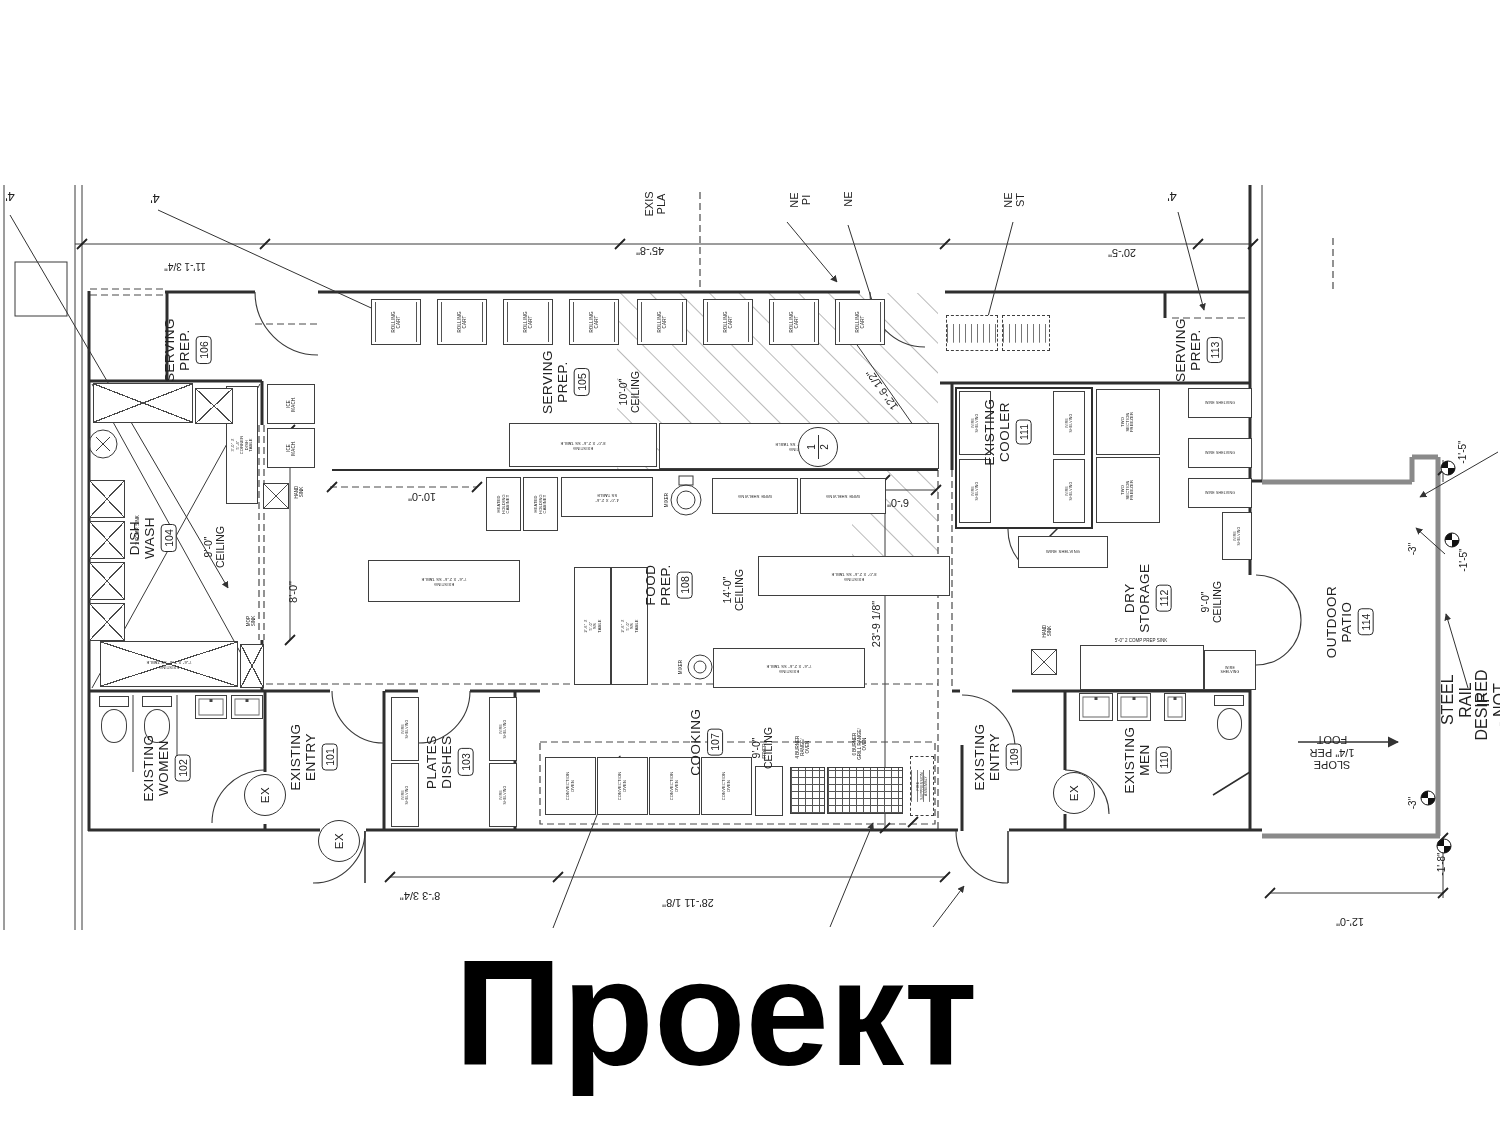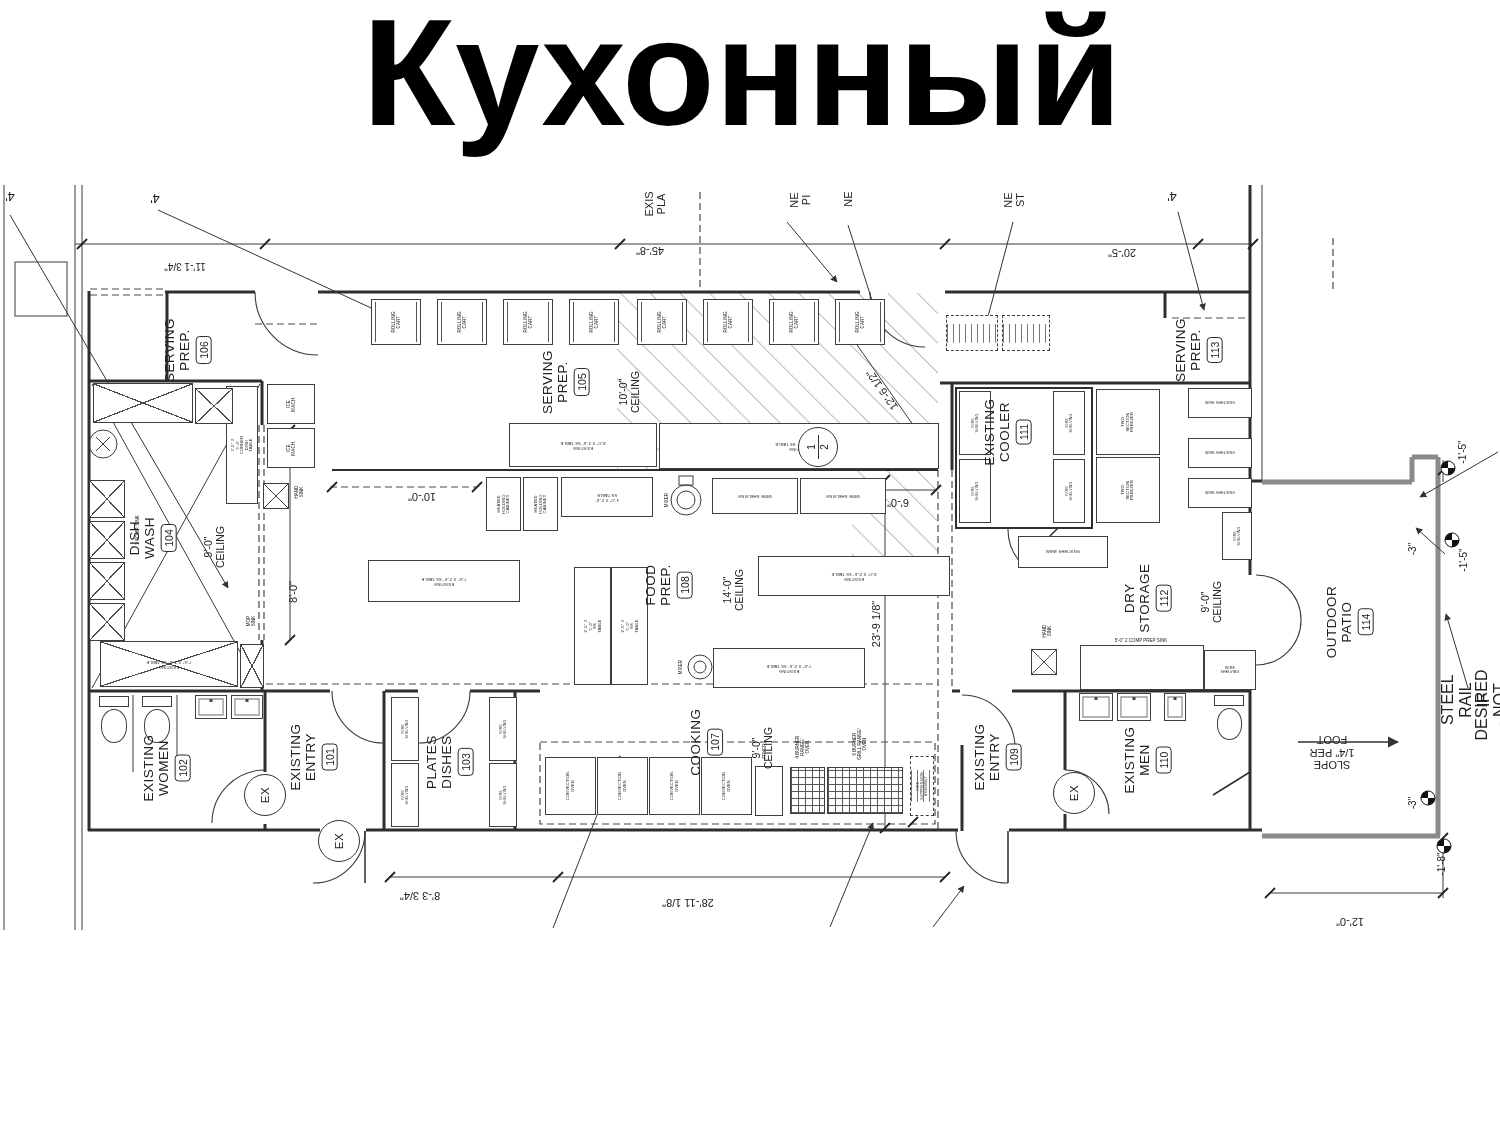--- a/index.html
+++ b/index.html
@@ -153,21 +153,21 @@
           <circle r="7" fill="#fff" stroke="#111"></circle>
           <path d="M0 0 L7 0 A7 7 0 0 1 0 7 Z M0 0 L-7 0 A7 7 0 0 1 0 -7 Z" fill="#111"></path>
         </g>
       <g transform="translate(1444,846)">
           <circle r="7" fill="#fff" stroke="#111"></circle>
           <path d="M0 0 L7 0 A7 7 0 0 1 0 7 Z M0 0 L-7 0 A7 7 0 0 1 0 -7 Z" fill="#111"></path>
         </g>
     </g>
   </svg>
 
-  <div id="title-top" class="title">Кухонный</div>
+  <div id="title-bottom" class="title">Проект</div>
 <div class="eq v-cart" style="left: 371px; top: 299px; width: 50px; height: 46px;">
       <span class="eq-t" style="font-size: 4.5px; transform: translate(-50%, -50%) rotate(-90deg);">ROLLING
 CART</span>
     </div>
     <div class="eq v-cart" style="left: 437px; top: 299px; width: 50px; height: 46px;">
       <span class="eq-t" style="font-size: 4.5px; transform: translate(-50%, -50%) rotate(-90deg);">ROLLING
 CART</span>
     </div>
     <div class="eq v-cart" style="left: 503px; top: 299px; width: 50px; height: 46px;">
       <span class="eq-t" style="font-size: 4.5px; transform: translate(-50%, -50%) rotate(-90deg);">ROLLING

